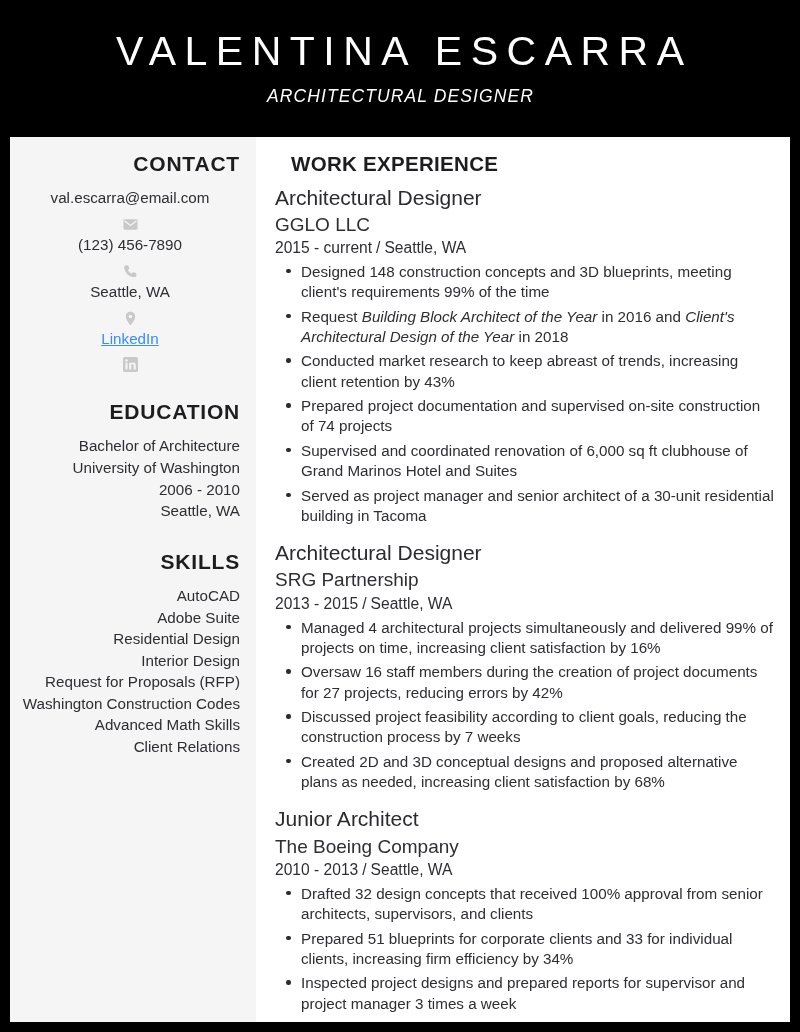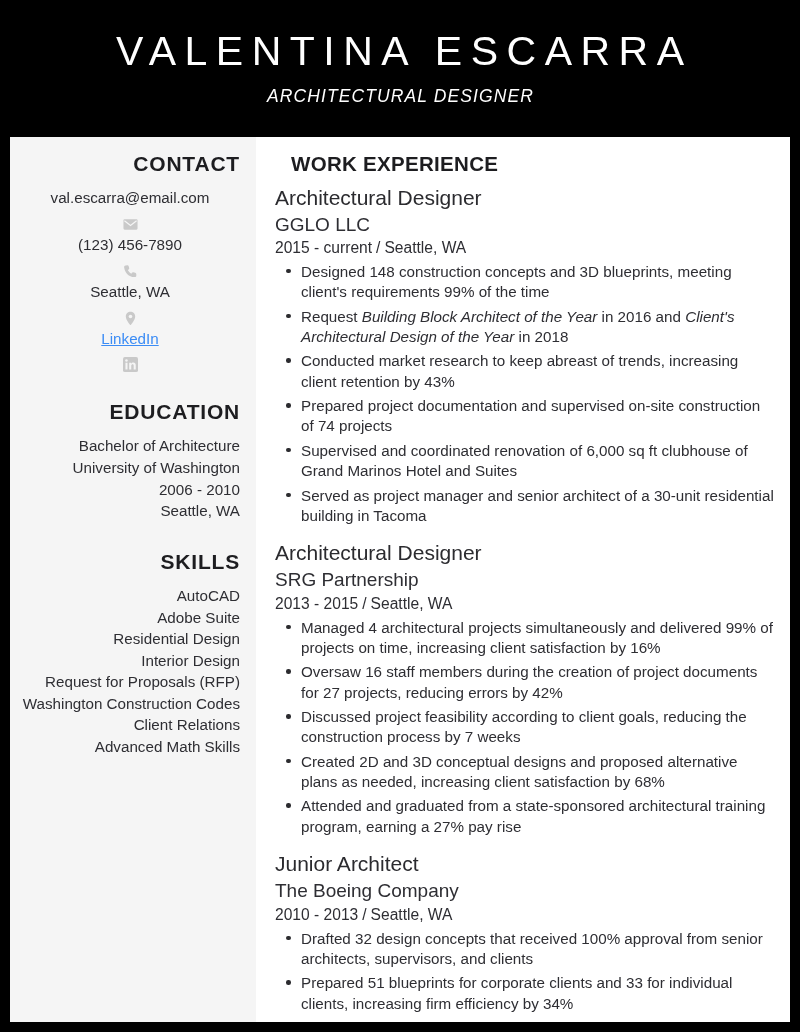--- a/index.html
+++ b/index.html
@@ -249,22 +249,22 @@
       <div class="edu-line">Seattle, WA</div>
 
       <div class="side-heading gap">SKILLS</div>
       <ul class="skills-list" id="skills-list">
           <li>AutoCAD</li>
           <li>Adobe Suite</li>
           <li>Residential Design</li>
           <li>Interior Design</li>
           <li>Request for Proposals (RFP)</li>
           <li>Washington Construction Codes</li>
+          <li>Advanced Math Skills</li>
           <li>Client Relations</li>
-          <li>Advanced Math Skills</li>
         </ul>
 
     </div>
 
     <div class="main">
       <div class="main-heading">WORK EXPERIENCE</div>
       <div id="job-list">
           <div class="job">
             <div class="job-title">Architectural Designer</div>
             <div class="job-company">GGLO LLC</div>
@@ -280,21 +280,20 @@
           </div>
           <div class="job">
             <div class="job-title">Architectural Designer</div>
             <div class="job-company">SRG Partnership</div>
             <div class="job-meta"><span>2013 - 2015</span><span class="sep">/</span><span>Seattle, WA</span></div>
             <ul class="bullets">
               <li><span>Managed 4 architectural projects simultaneously and delivered 99% of projects on time, increasing client satisfaction by 16%</span></li>
               <li><span>Oversaw 16 staff members during the creation of project documents for 27 projects, reducing errors by 42%</span></li>
               <li><span>Discussed project feasibility according to client goals, reducing the construction process by 7 weeks</span></li>
               <li><span>Created 2D and 3D conceptual designs and proposed alternative plans as needed, increasing client satisfaction by 68%</span></li>
-              <li><span>Attended and graduated from a state-sponsored architectural training program, earning a 27% pay rise</span></li>
             </ul>
           </div>
           <div class="job">
             <div class="job-title">Junior Architect</div>
             <div class="job-company">The Boeing Company</div>
             <div class="job-meta"><span>2010 - 2013</span><span class="sep">/</span><span>Seattle, WA</span></div>
             <ul class="bullets">
               <li><span>Drafted 32 design concepts that received 100% approval from senior architects, supervisors, and clients</span></li>
               <li><span>Prepared 51 blueprints for corporate clients and 33 for individual clients, increasing firm efficiency by 34%</span></li>
               <li><span>Inspected project designs and prepared reports for supervisor and project manager 3 times a week</span></li>

